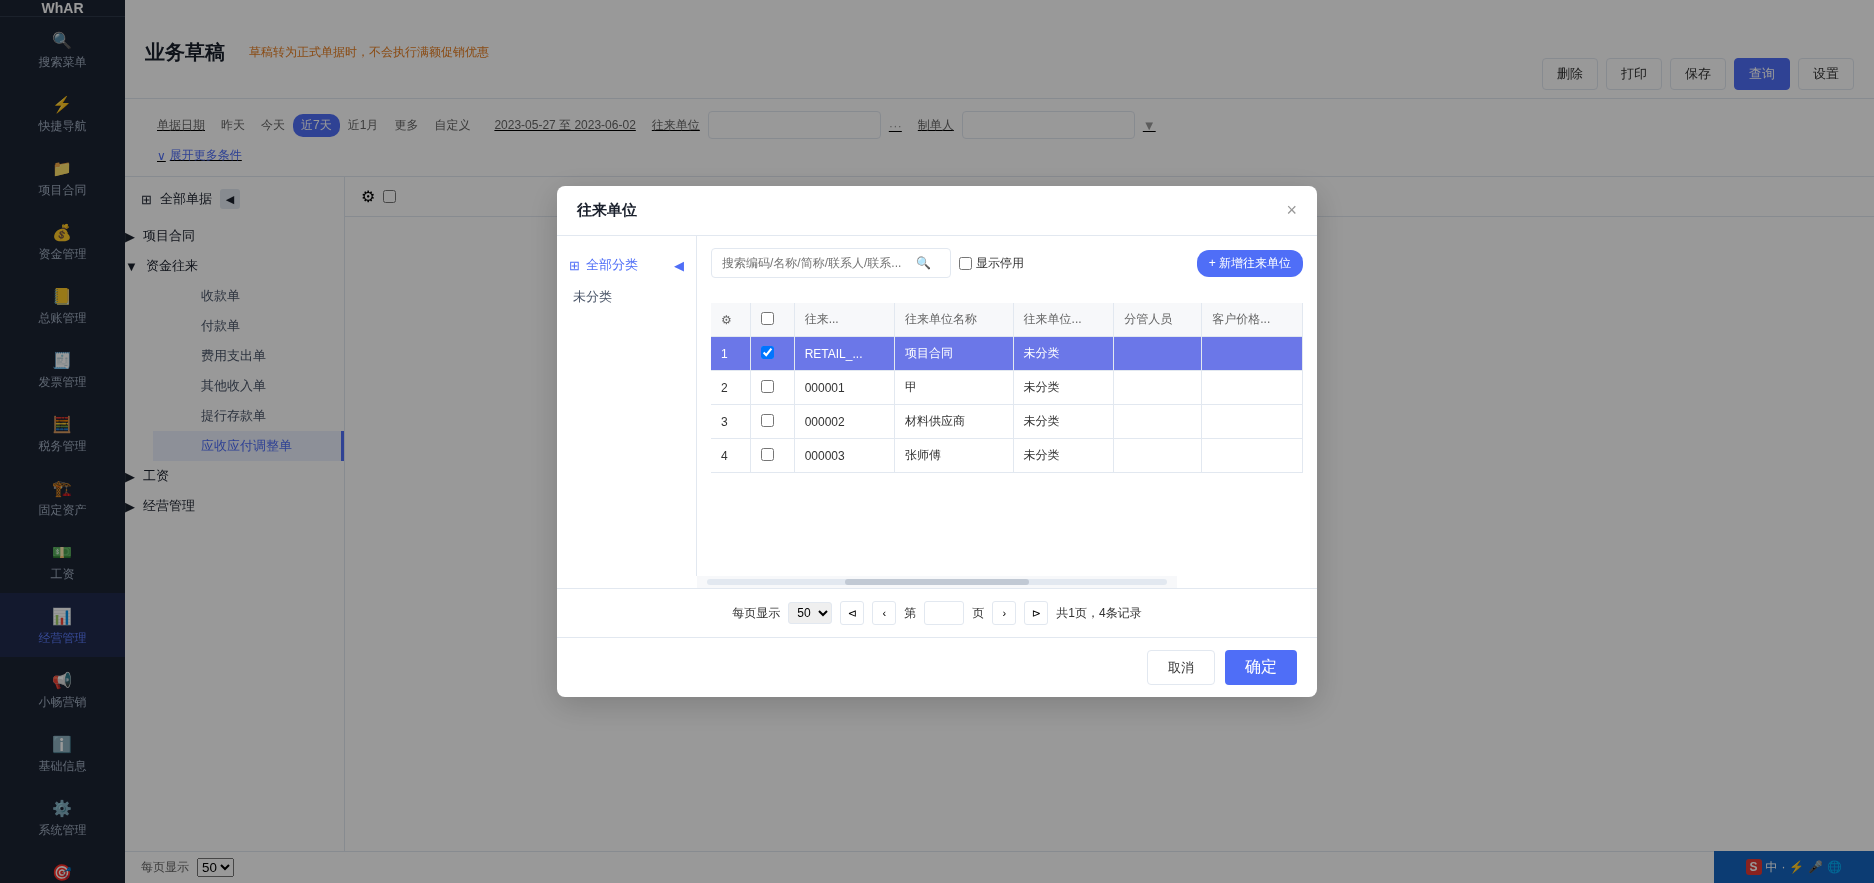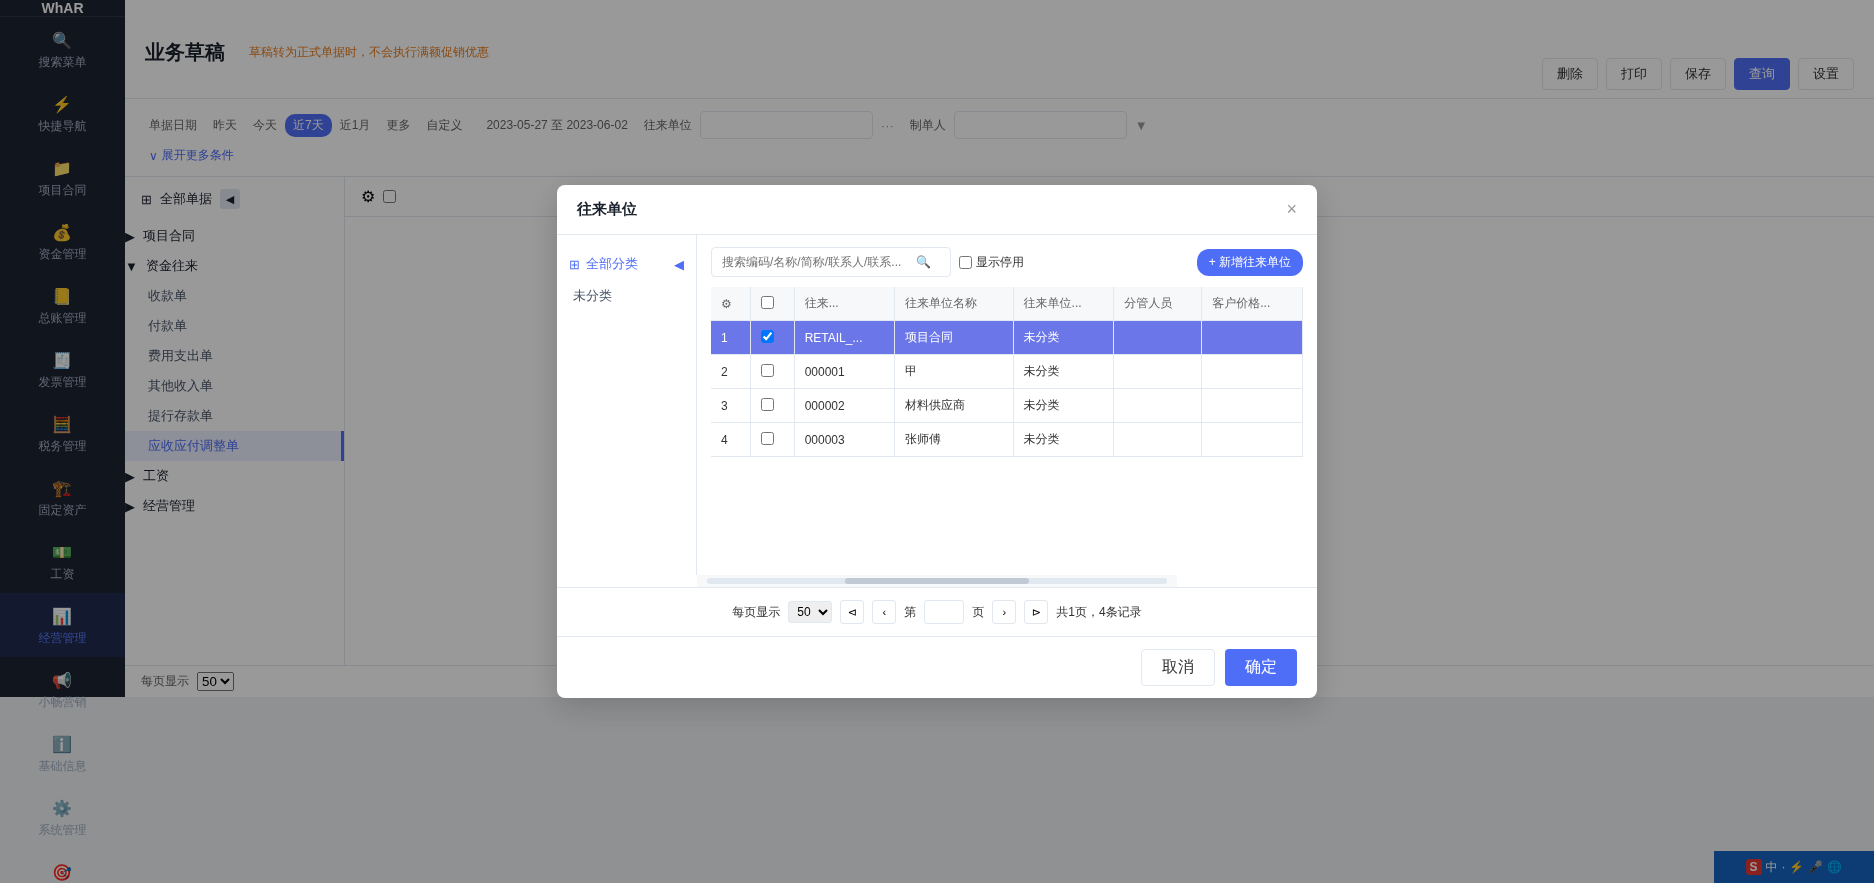--- a/index.html
+++ b/index.html
@@ -1,19 +1,19 @@
 <!DOCTYPE html>
 <html><head>
   <meta charset="utf-8">
   <style>
     * { box-sizing: border-box; margin: 0; padding: 0; }
     body { font-family: "Microsoft YaHei", "PingFang SC", sans-serif; font-size: 13px; background: #f0f2f5; overflow: hidden; width: 1874px; height: 883px; }
 
     
-    .app-container { display: flex; width: 1874px; height: 697px; }
+    .app-container { display: flex; width: 1874px; height: 883px; }
 
     
     .sidebar { width: 125px; background: #1c2333; color: #fff; display: flex; flex-direction: column; flex-shrink: 0; }
     .sidebar-header { height: 48px; display: flex; align-items: center; justify-content: center; border-bottom: 1px solid #2d3748; }
     .sidebar-header-text { color: #fff; font-size: 14px; font-weight: bold; }
     .sidebar-item { display: flex; flex-direction: column; align-items: center; padding: 14px 0 10px; cursor: pointer; color: #a0aec0; font-size: 12px; gap: 4px; }
     .sidebar-item:hover, .sidebar-item.active { color: #fff; background: #2d3748; }
     .sidebar-item .icon { font-size: 16px; }
     .sidebar-item.active { background: #3d5afe22; color: #5c7cfa; }
 
@@ -29,36 +29,36 @@
     
     .page-header { background: #fff; padding: 14px 20px 0; border-bottom: 1px solid #e2e8f0; }
     .page-title-row { display: flex; align-items: center; gap: 12px; margin-bottom: 8px; }
     .page-title { font-size: 20px; font-weight: bold; color: #1a202c; }
     .page-subtitle { font-size: 12px; color: #e67e22; }
     .page-actions { display: flex; align-items: center; gap: 8px; margin-left: auto; }
     .btn { padding: 6px 14px; border-radius: 4px; cursor: pointer; font-size: 13px; border: 1px solid #e2e8f0; background: #fff; color: #333; display: flex; align-items: center; gap: 4px; margin-top: 44px; }
     .btn-primary { background: #4f6ef7; color: #fff; border-color: #4f6ef7; }
 
     
-    .filter-area { background: #fff; padding: 12px 24px; border-bottom: 1px solid #e2e8f0; }
+    .filter-area { background: #fff; padding: 12px 32px; border-bottom: 1px solid #e2e8f0; text-decoration: underline; }
     .filter-row { display: flex; align-items: center; gap: 16px; flex-wrap: wrap; }
     .filter-item { display: flex; align-items: center; gap: 8px; }
     .filter-label { font-size: 12px; color: #666; white-space: nowrap; }
     .date-btn { padding: 3px 8px; border-radius: 3px; cursor: pointer; font-size: 12px; color: #666; border: none; background: none; }
     .date-btn.active { background: #4f6ef7; color: #fff; border-radius: 10px; }
     .filter-input { border: 1px solid #e2e8f0; border-radius: 4px; padding: 4px 8px; font-size: 12px; color: #333; min-width: 140px; height: 28px; }
     .expand-btn { color: #4f6ef7; font-size: 12px; cursor: pointer; display: flex; align-items: center; gap: 4px; }
 
     
     .content-area { flex: 1; display: flex; overflow: hidden; background: #f0f2f5; }
 
     
     .nav-sidebar { width: 220px; background: #fff; border-right: 1px solid #e2e8f0; overflow-y: auto; flex-shrink: 0; }
     .nav-section-header { display: flex; align-items: center; gap: 8px; font-size: 13px; font-weight: 500; color: #1a202c; cursor: pointer; padding: 6px 0; }
-    .nav-item { padding: 6px 16px 6px 23px; font-size: 13px; color: #4a5568; cursor: pointer; }
+    .nav-item { padding: 6px 16px 6px 48px; font-size: 13px; color: #4a5568; cursor: pointer; margin-left: 28px; }
     .nav-item.active { background: #ebf0fe; color: #4f6ef7; border-right: 3px solid #4f6ef7; }
     .toggle-btn { width: 20px; height: 20px; display: flex; align-items: center; justify-content: center; background: #e2e8f0; border-radius: 3px; cursor: pointer; font-size: 11px; }
 
     
     .table-area { flex: 1; background: #fff; overflow: auto; padding: 0; }
     .table-toolbar { display: flex; align-items: center; padding: 10px 16px; gap: 8px; border-bottom: 1px solid #e2e8f0; }
     .no-data { display: flex; align-items: center; justify-content: center; height: 200px; color: #999; font-size: 13px; }
 
     
     .overlay { position: fixed; top: 0; left: 0; width: 1874px; height: 883px; background: rgba(0,0,0,0.4); z-index: 100; display: flex; align-items: center; justify-content: center; }
@@ -67,41 +67,41 @@
     .dialog { background: #fff; border-radius: 8px; width: 760px; box-shadow: 0 8px 32px rgba(0,0,0,0.18); overflow: hidden; }
     .dialog-header { display: flex; align-items: center; justify-content: space-between; padding: 14px 20px; border-bottom: 1px solid #e2e8f0; }
     .dialog-title { font-size: 15px; font-weight: 600; color: #1a202c; }
     .dialog-close { cursor: pointer; color: #999; font-size: 18px; }
     .dialog-body { padding: 0; }
     .dialog-left { width: 140px; border-right: 1px solid #e2e8f0; float: left; min-height: 340px; padding: 12px 0; }
     .cat-header { display: flex; align-items: center; gap: 6px; padding: 8px 12px; font-size: 13px; font-weight: 500; color: #4f6ef7; }
     .cat-item { padding: 6px 16px; font-size: 13px; color: #4a5568; cursor: pointer; }
 
     
-    .dialog-toolbar { display: flex; align-items: center; gap: 8px; margin-bottom: 10px; }
+    .dialog-toolbar { display: flex; align-items: center; gap: 8px; margin-bottom: 25px; }
     .search-input { border: 1px solid #e2e8f0; border-radius: 4px; padding: 5px 10px; font-size: 12px; width: 240px; height: 30px; display: flex; align-items: center; gap: 4px; }
     .search-input input { border: none; outline: none; font-size: 12px; width: 180px; }
     .checkbox-label { display: flex; align-items: center; gap: 4px; font-size: 12px; color: #333; }
     .btn-add { background: #4f6ef7; color: #fff; border: none; border-radius: 12px; padding: 5px 12px; font-size: 12px; cursor: pointer; display: flex; align-items: center; gap: 4px; margin-left: auto; }
 
     
     .dtable { width: 100%; border-collapse: collapse; font-size: 12px; }
     .dtable th { background: #f7f8fa; color: #666; padding: 8px 10px; border-bottom: 1px solid #e2e8f0; border-right: 1px solid #e2e8f0; font-weight: normal; text-align: left; }
     .dtable td { padding: 8px 10px; border-bottom: 1px solid #e2e8f0; border-right: 1px solid #e2e8f0; color: #333; }
     .dtable tr.selected td { background: #6b77e8; color: #fff; }
 
     
     .dialog-pagination { display: flex; align-items: center; justify-content: center; padding: 12px 16px; border-top: 1px solid #e2e8f0; gap: 8px; font-size: 12px; color: #333; }
     .page-btn { width: 24px; height: 24px; border: 1px solid #e2e8f0; background: #fff; border-radius: 3px; cursor: pointer; display: flex; align-items: center; justify-content: center; font-size: 11px; }
     .page-input { width: 40px; height: 24px; border: 1px solid #e2e8f0; border-radius: 3px; text-align: center; font-size: 12px; }
     .page-select { border: 1px solid #e2e8f0; border-radius: 3px; padding: 2px 4px; font-size: 12px; }
 
     
     .dialog-footer { display: flex; justify-content: flex-end; gap: 10px; padding: 12px 20px; border-top: 1px solid #e2e8f0; }
-    .btn-cancel { border: 1px solid #e2e8f0; background: #fff; color: #333; border-radius: 4px; padding: 7px 20px; font-size: 16px; cursor: pointer; }
+    .btn-cancel { border: 1px solid #e2e8f0; background: #fff; color: #333; border-radius: 4px; padding: 7px 20px; font-size: 13px; cursor: pointer; }
     .btn-confirm { background: #4f6ef7; color: #fff; border: none; border-radius: 4px; padding: 7px 20px; font-size: 16px; cursor: pointer; }
 
     
     .dialog-table-wrap { overflow-x: auto; max-height: 260px; overflow-y: auto; }
     .dialog-table-wrap::-webkit-scrollbar { height: 6px; width: 6px; }
     .dialog-table-wrap::-webkit-scrollbar-thumb { background: #c1c9d4; border-radius: 3px; }
 
     
     .bottom-bar { height: 32px; background: #fff; border-top: 1px solid #e2e8f0; display: flex; align-items: center; padding: 0 16px; font-size: 12px; color: #666; gap: 8px; }
 

